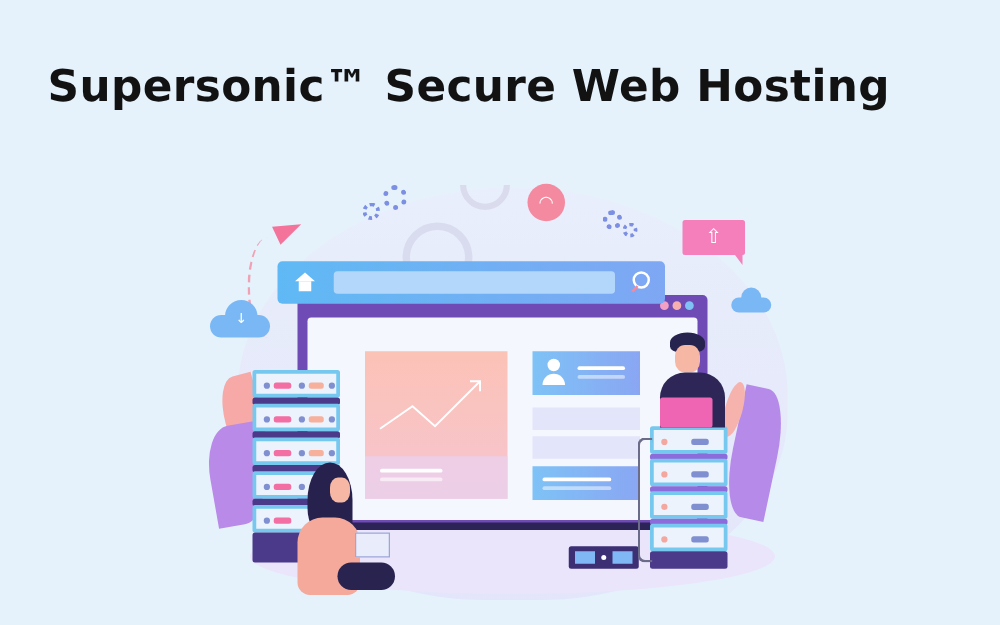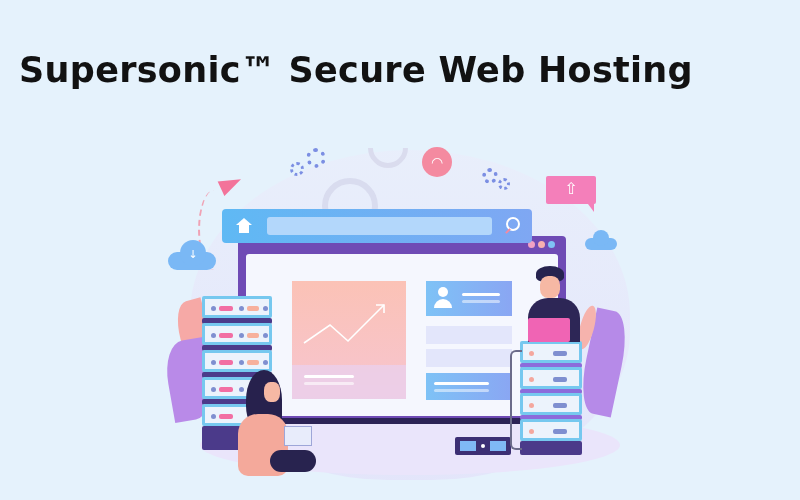--- a/index.html
+++ b/index.html
@@ -1,17 +1,17 @@
 <!DOCTYPE html>
 <html><head>
 <meta charset="utf-8">
 <style>
   html,body{margin:0;padding:0;}
   body{width:800px;height:500px;overflow:hidden;background:#e5f2fc;font-family:"DejaVu Sans","Liberation Sans",sans-serif;position:relative;}
-  .title{position:absolute;left:0;top:50px;width:712px;text-align:center;font-size:35px;font-weight:bold;color:#121212;letter-spacing:0.3px;}
+  .title{position:absolute;left:0;top:50px;width:712px;text-align:right;font-size:35px;font-weight:bold;color:#121212;letter-spacing:0.3px;}
   .abs{position:absolute;}
   .blob{position:absolute;left:190px;top:150px;width:440px;height:330px;border-radius:50% 50% 45% 45%;background:linear-gradient(180deg,#e9eefb 0%,#e3e4fa 100%);opacity:.9;}
   .floor{position:absolute;left:200px;top:415px;width:420px;height:60px;border-radius:50%;background:#eae5fb;}
   .browser-bar{position:absolute;left:222px;top:209px;width:310px;height:34px;border-radius:4px;background:linear-gradient(90deg,#5fb9f4,#7fa7f3);}
   .addr{position:absolute;left:45px;top:8px;width:225px;height:18px;border-radius:3px;background:#b3d7fb;}
   .monitor{position:absolute;left:238px;top:236px;width:328px;height:188px;background:#6f4bb5;border-radius:4px;}
   .screen{position:absolute;left:8px;top:18px;width:312px;height:162px;background:#f5f7fe;border-radius:3px;}
   .chart-card{position:absolute;left:46px;top:27px;width:114px;height:118px;background:linear-gradient(180deg,#fbc2b6 0%,#f8c4c8 70%,#eccbe3 100%);}
   .chart-foot{position:absolute;left:0;bottom:0;width:100%;height:34px;background:rgba(236,206,232,.9);}
   .line{position:absolute;height:3px;background:#fff;border-radius:2px;}

